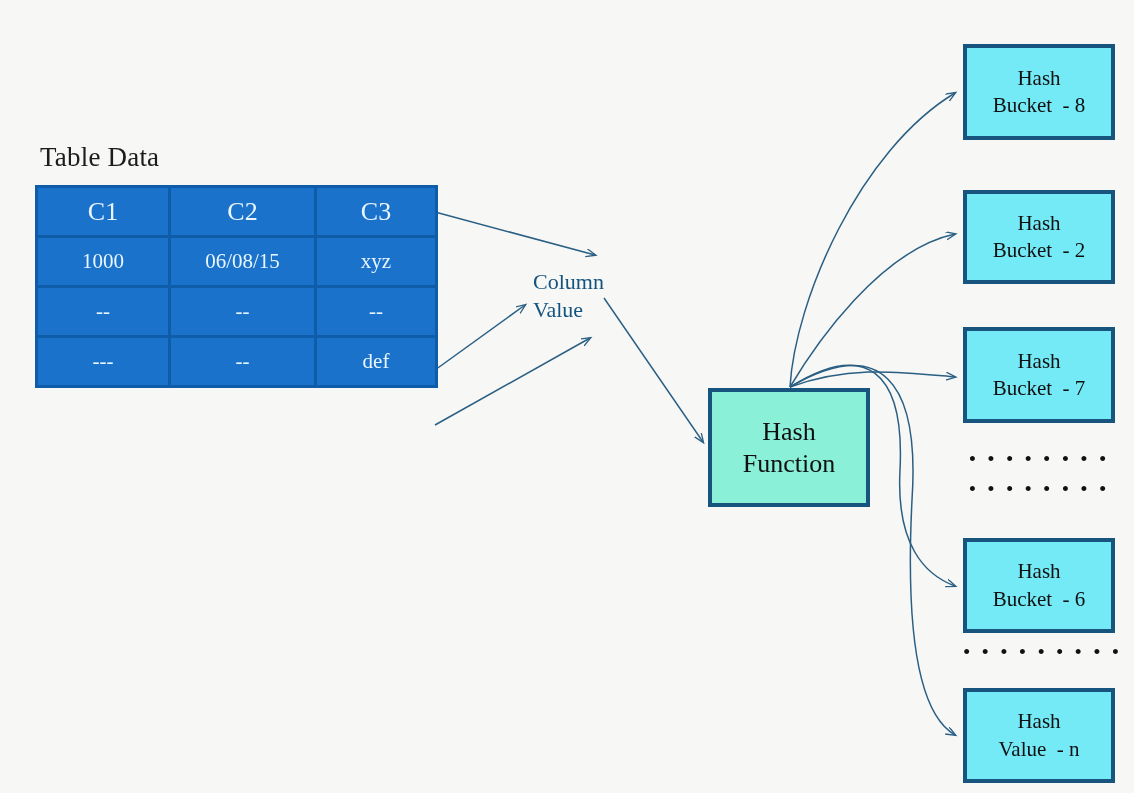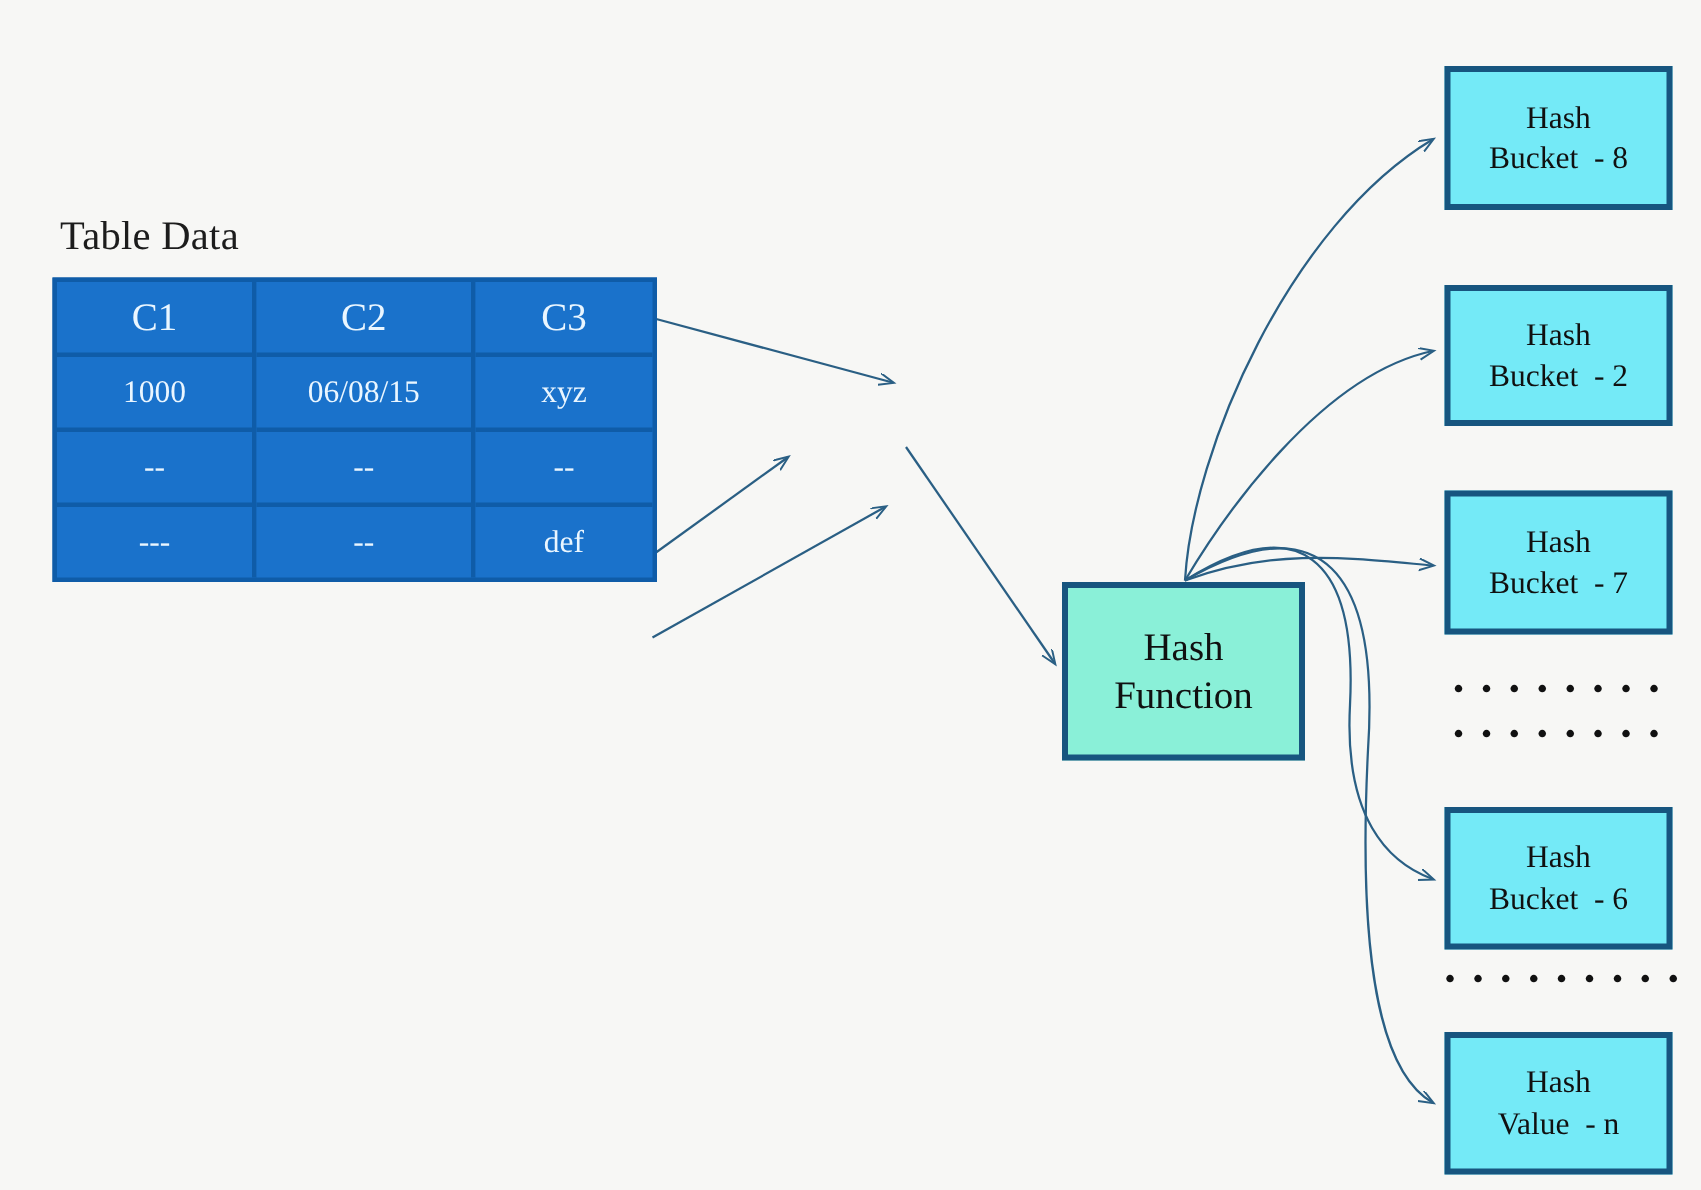--- a/index.html
+++ b/index.html
@@ -180,20 +180,24 @@
         <td>--</td>
       </tr>
       <tr>
         <td>---</td>
         <td>--</td>
         <td>def</td>
       </tr>
     </tbody>
   </table>
 
+  <div class="column-value">
+    <div>Column</div>
+    <div>Value</div>
+  </div>
 
   <div class="hash-fn">
     <div>Hash</div>
     <div>Function</div>
   </div>
 
   <div class="bucket" style="top:44px;height:96px;">
     <div>Hash</div>
     <div class="l2">Bucket  - 8</div>
   </div>

